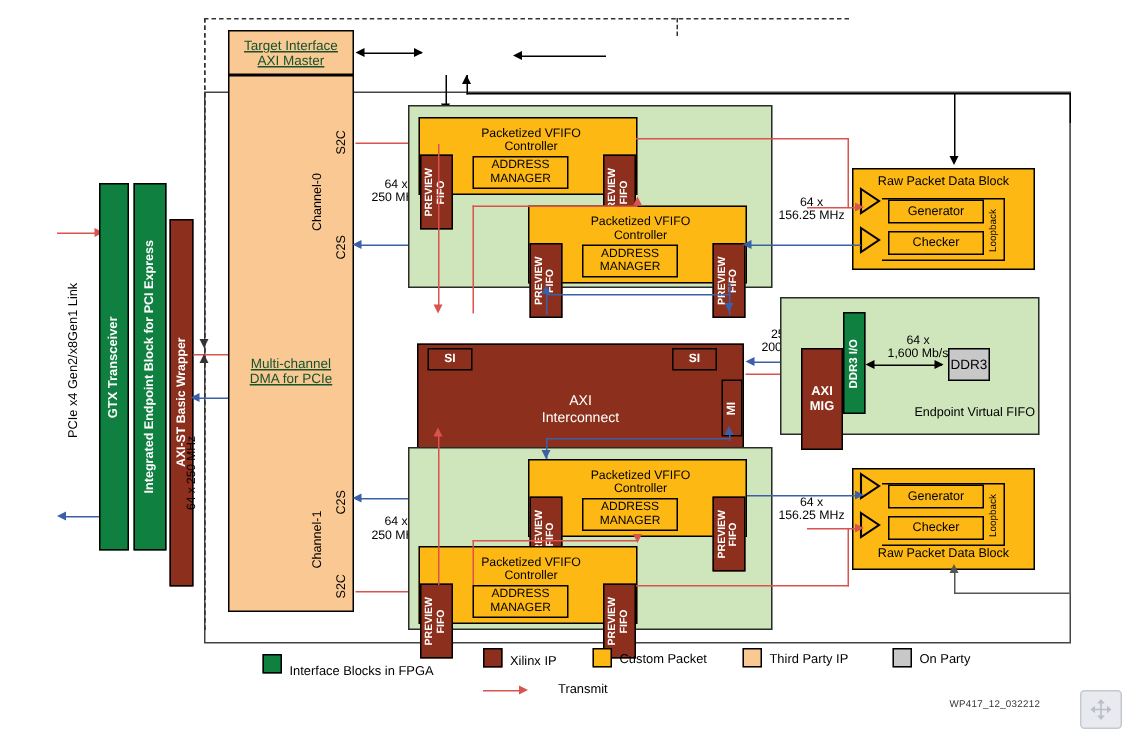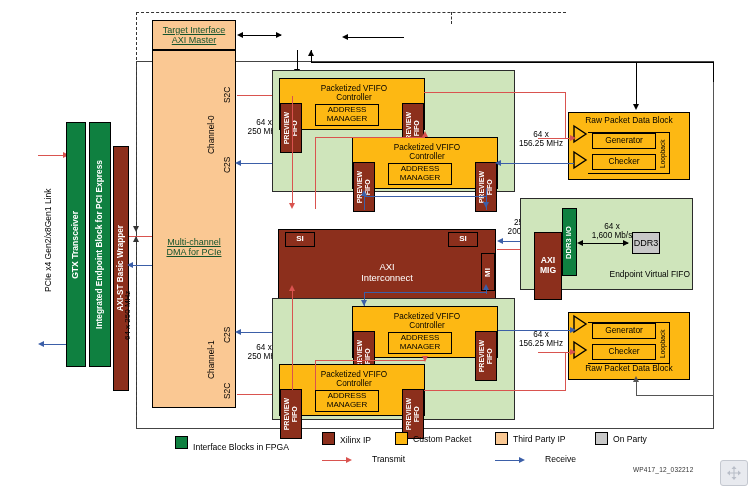--- a/index.html
+++ b/index.html
@@ -383,25 +383,20 @@
         <span style="font-size:8.6px;">On Party</span>
       </div>
     </div>
 
     <div class="abs" style="left:0;top:22px;width:560px;height:16px;">
       <div class="abs" style="left:147px;top:0;width:130px;height:14px;">
         <span class="ln h red" style="left:0;top:6px;width:26px;"></span>
         <span class="arw ar-r redA" style="left:24px;top:3px;"></span>
         <span class="abs" style="left:50px;top:0;font-size:8.6px;">Transmit</span>
       </div>
-      <div class="abs" style="left:320px;top:0;width:130px;height:14px;">
-        <span class="ln h blue" style="left:0;top:6px;width:26px;"></span>
-        <span class="arw ar-r blueA" style="left:24px;top:3px;"></span>
-        <span class="abs" style="left:50px;top:0;font-size:8.6px;">Receive</span>
-      </div>
     </div>
   </div>
 
   <div class="wm" style="left:633px;top:466px;">WP417_12_032212</div>
 
   <div class="cornericon">
     <svg viewBox="0 0 26 24" width="26" height="24">
       <g stroke="#b9bec8" stroke-width="1.1" fill="none">
         <path d="M13 6 v12 M7 12 h12"></path>
         <path d="M13 5 l-2.5 3 h5 z" fill="#b9bec8" stroke="none"></path>

